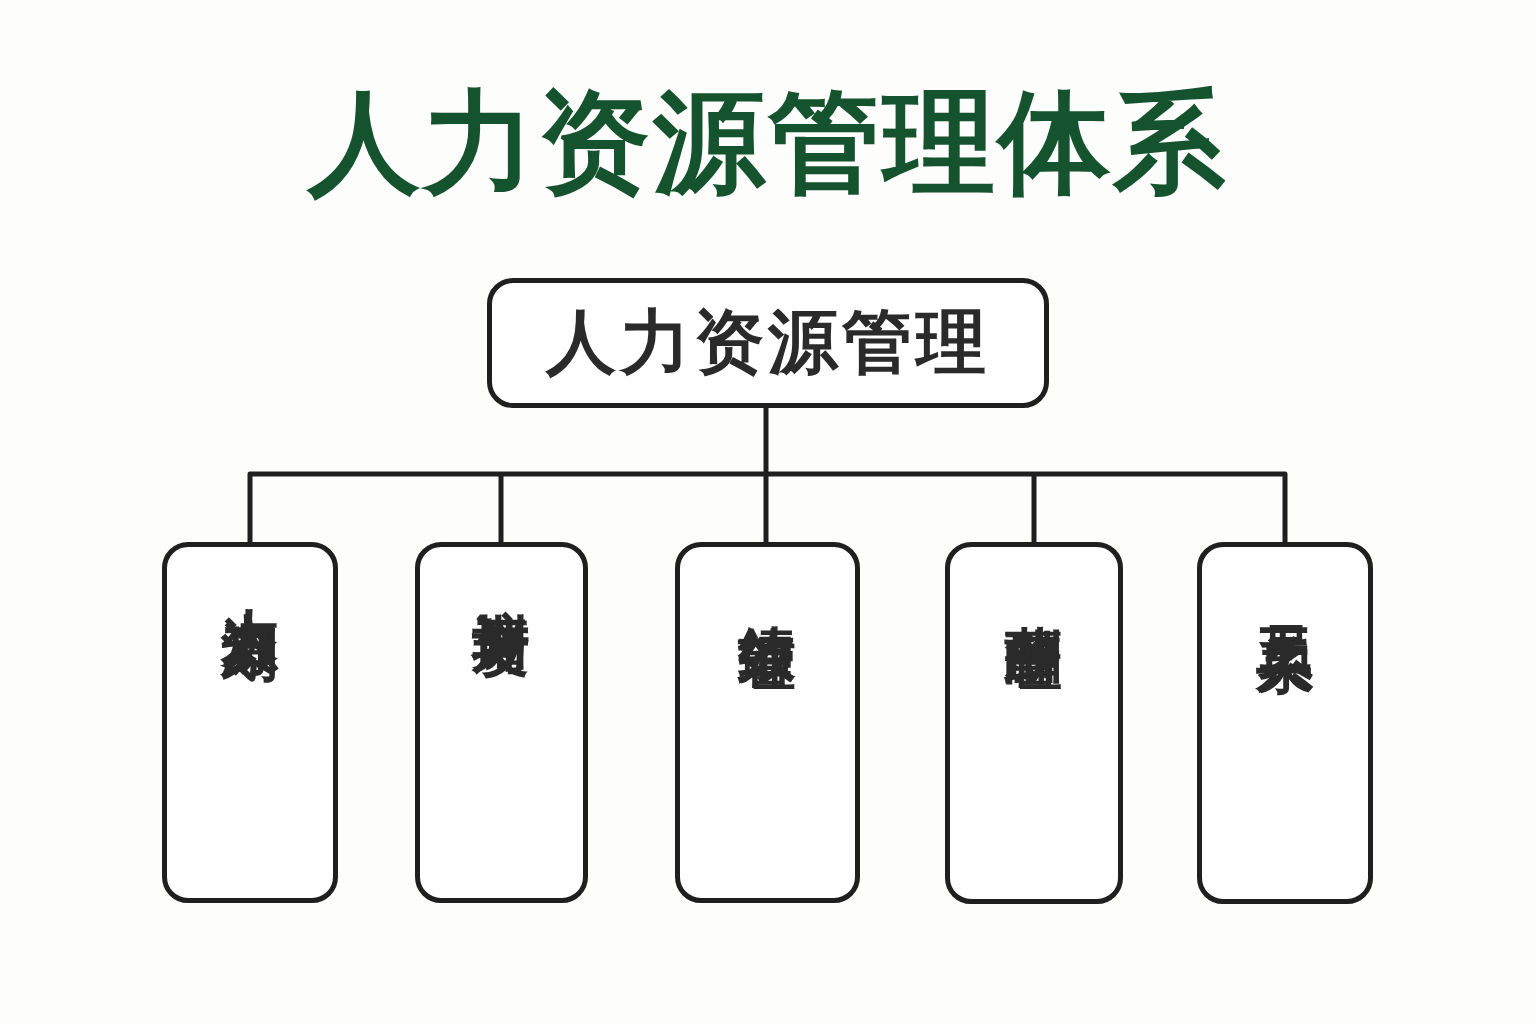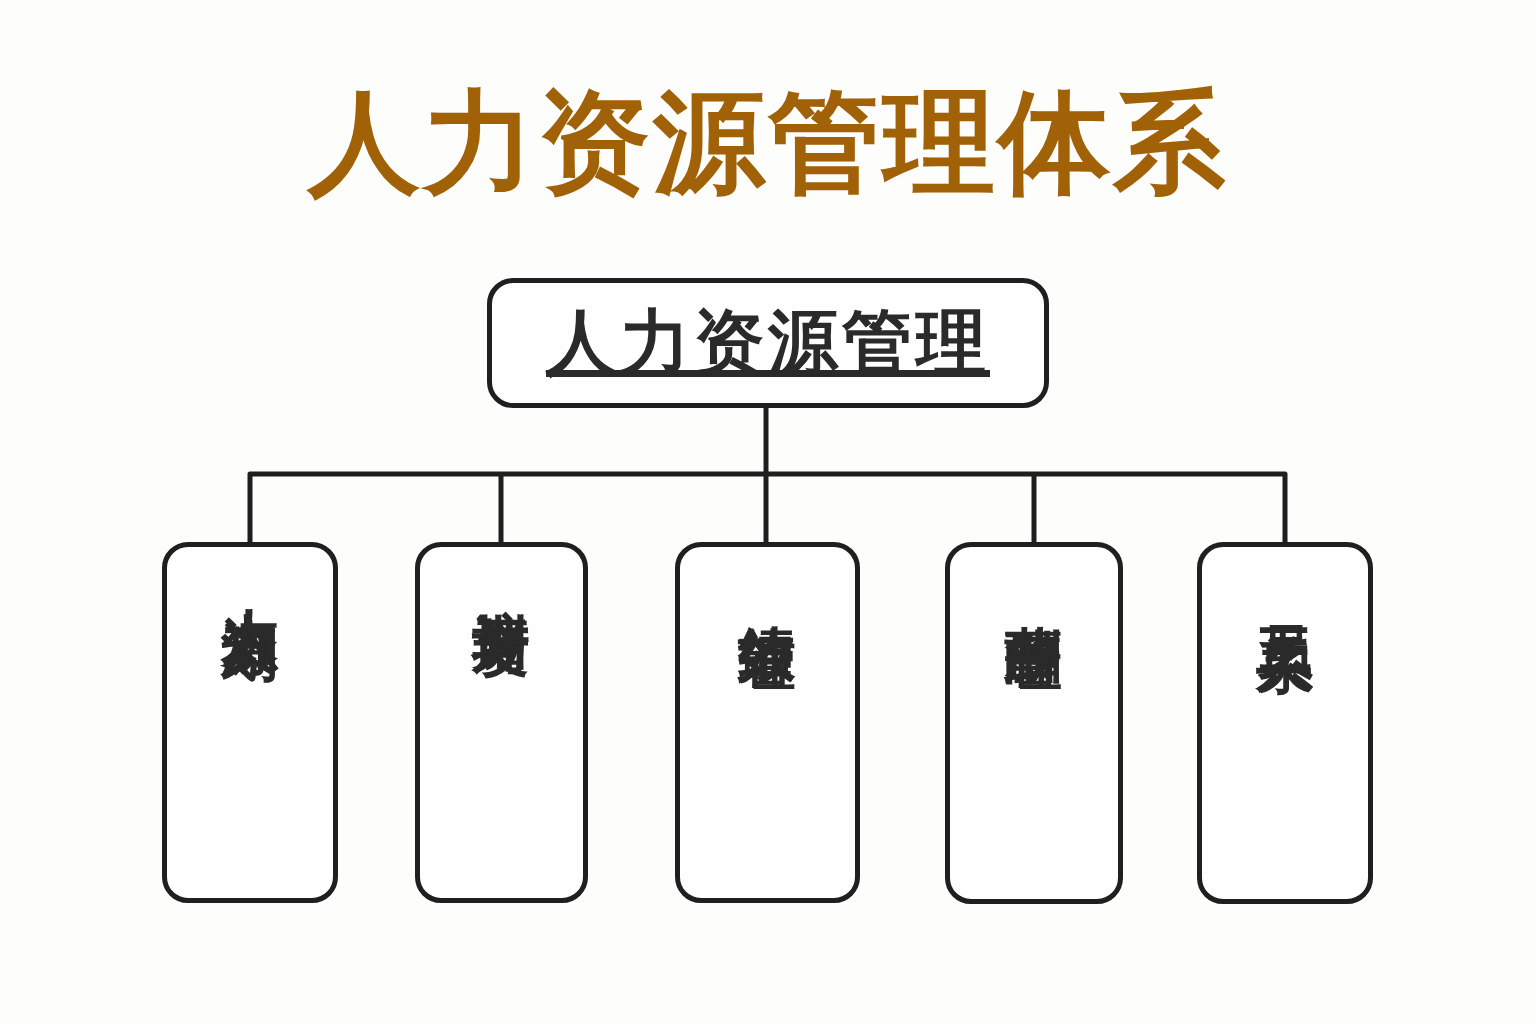--- a/index.html
+++ b/index.html
@@ -19,21 +19,21 @@
   .title {
     position: absolute;
     left: 0;
     top: 84px;
     width: 1536px;
     text-align: center;
     font-size: 112px;
     line-height: 1.05;
     font-weight: bold;
     letter-spacing: 3px;
-    color: #a16207;
+    color: #14532d;
   }
   .connector-svg {
     position: absolute;
     left: 0;
     top: 0;
     width: 1536px;
     height: 1024px;
   }
   .node {
     position: absolute;
@@ -47,21 +47,20 @@
     top: 278px;
     width: 562px;
     height: 130px;
     display: flex;
     align-items: center;
     justify-content: center;
     font-size: 70px;
     font-weight: bold;
     letter-spacing: 4px;
     color: #2a2a2a;
-    text-decoration: underline;
   }
   .child-node {
     top: 542px;
     width: 178px;
     height: 361px;
     display: flex;
     justify-content: center;
     align-items: flex-start;
   }
   .child-node .vtext {

